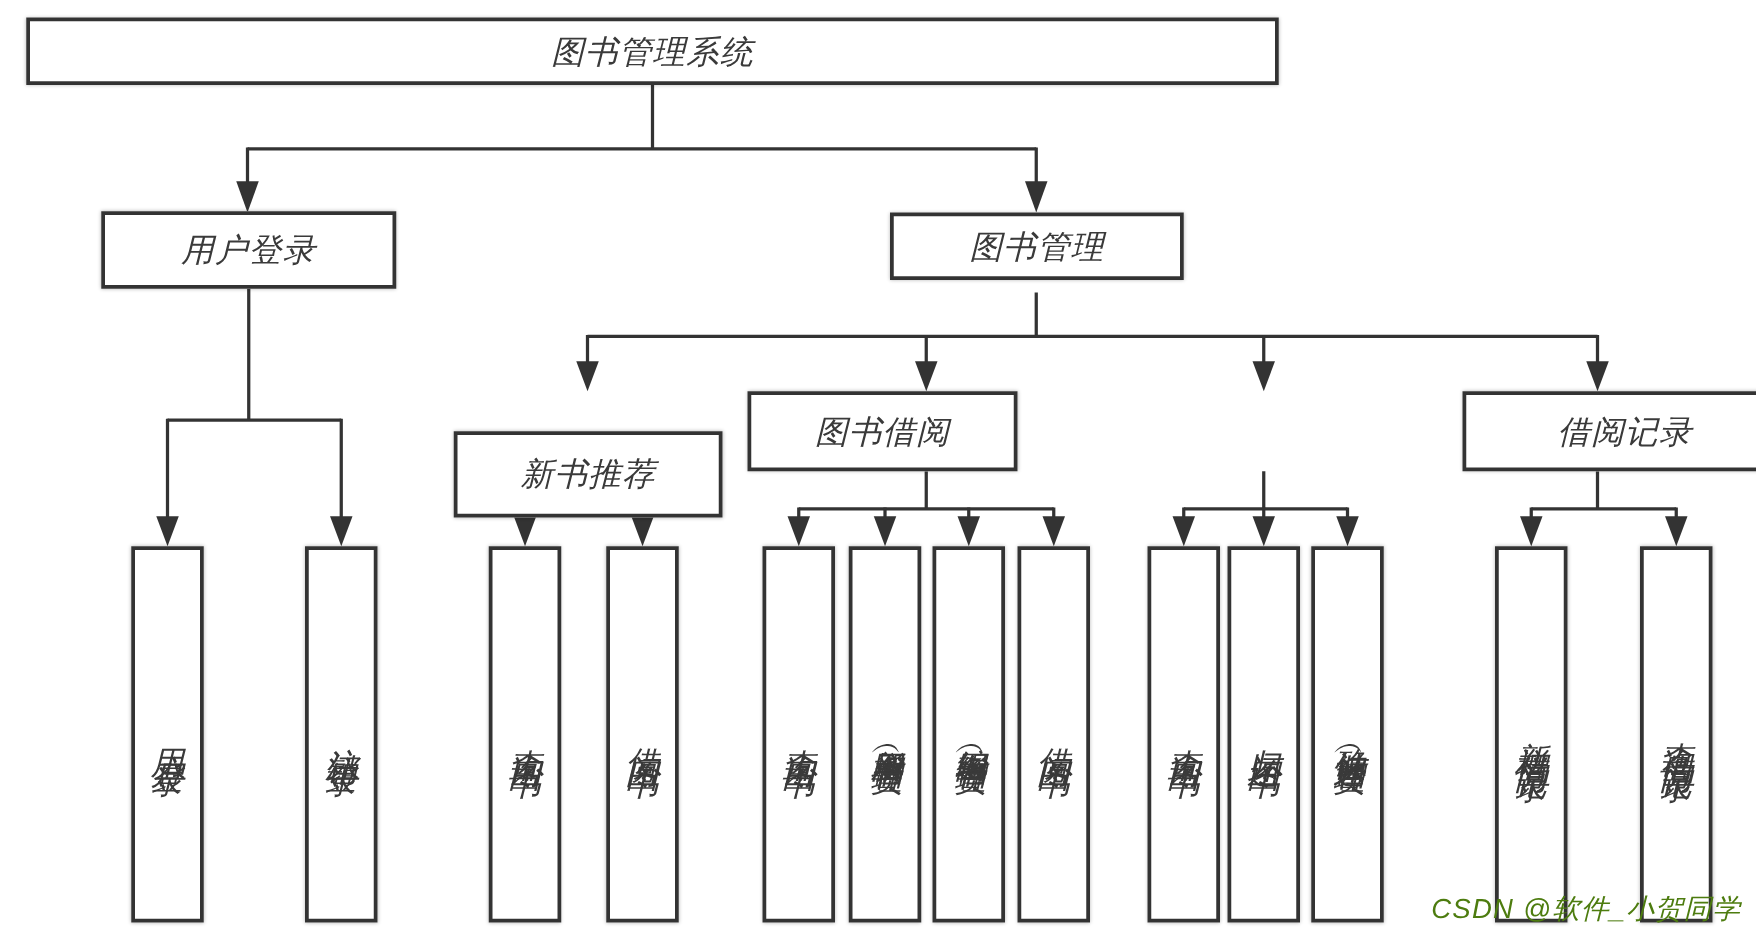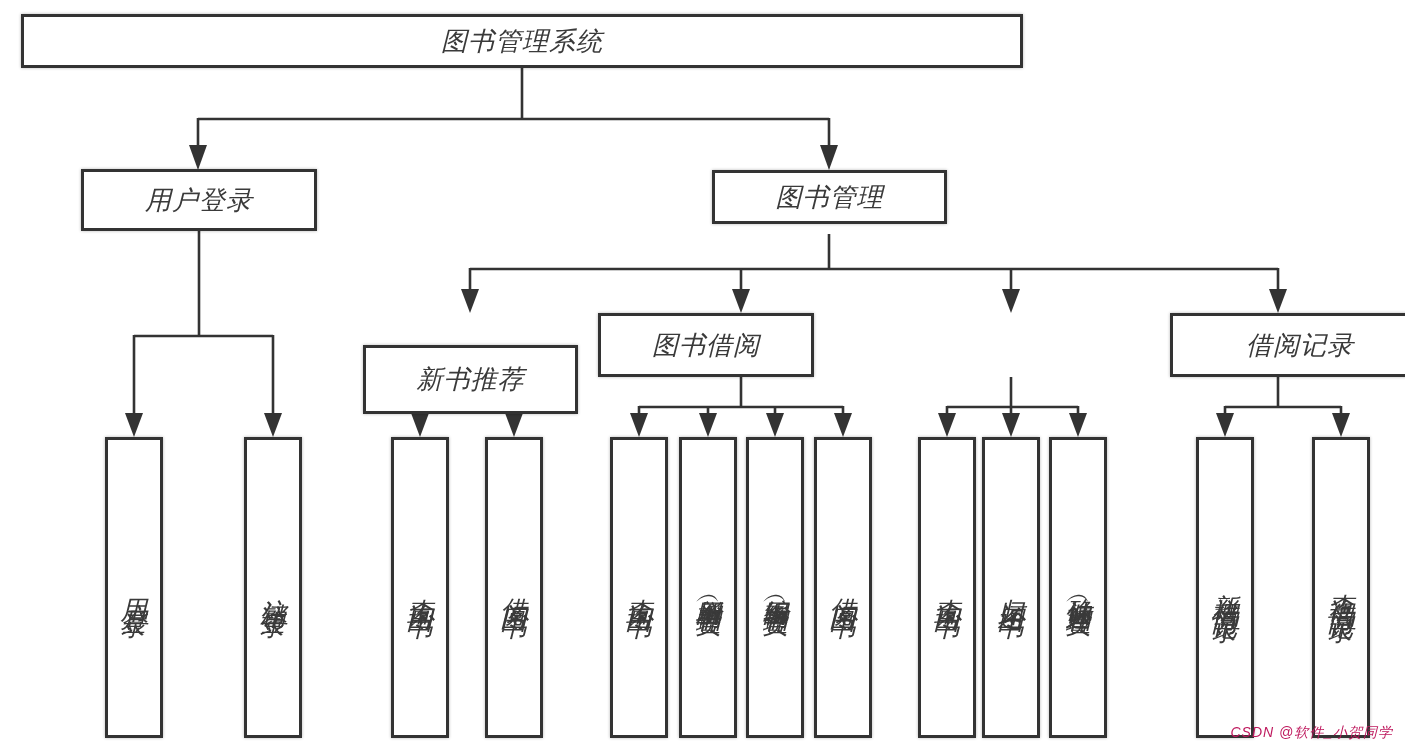--- a/index.html
+++ b/index.html
@@ -22,21 +22,21 @@
   .h-node { font-size:26px; letter-spacing:1px; white-space:nowrap; }
   .v-node { top:437px; width:58px; height:301px; }
   .vtext {
     writing-mode:vertical-rl; text-orientation:mixed;
     font-size:26px; letter-spacing:5px; line-height:1;
     color:#3a3a3a;
   }
   .v-node.tight .vtext { font-size:25px; letter-spacing:2px; }
   .watermark {
     position:absolute; right:12px; bottom:5px;
-    font-size:14px; color:#be185d; letter-spacing:1px;
+    font-size:22px; color:#4d7c0f; letter-spacing:1px;
     z-index:5; white-space:nowrap;
   }
 </style>
 </head>
 <body>
 
 <div class="canvas">
 
   <svg class="connectors" viewBox="0 0 1405 747" aria-hidden="true">
 

